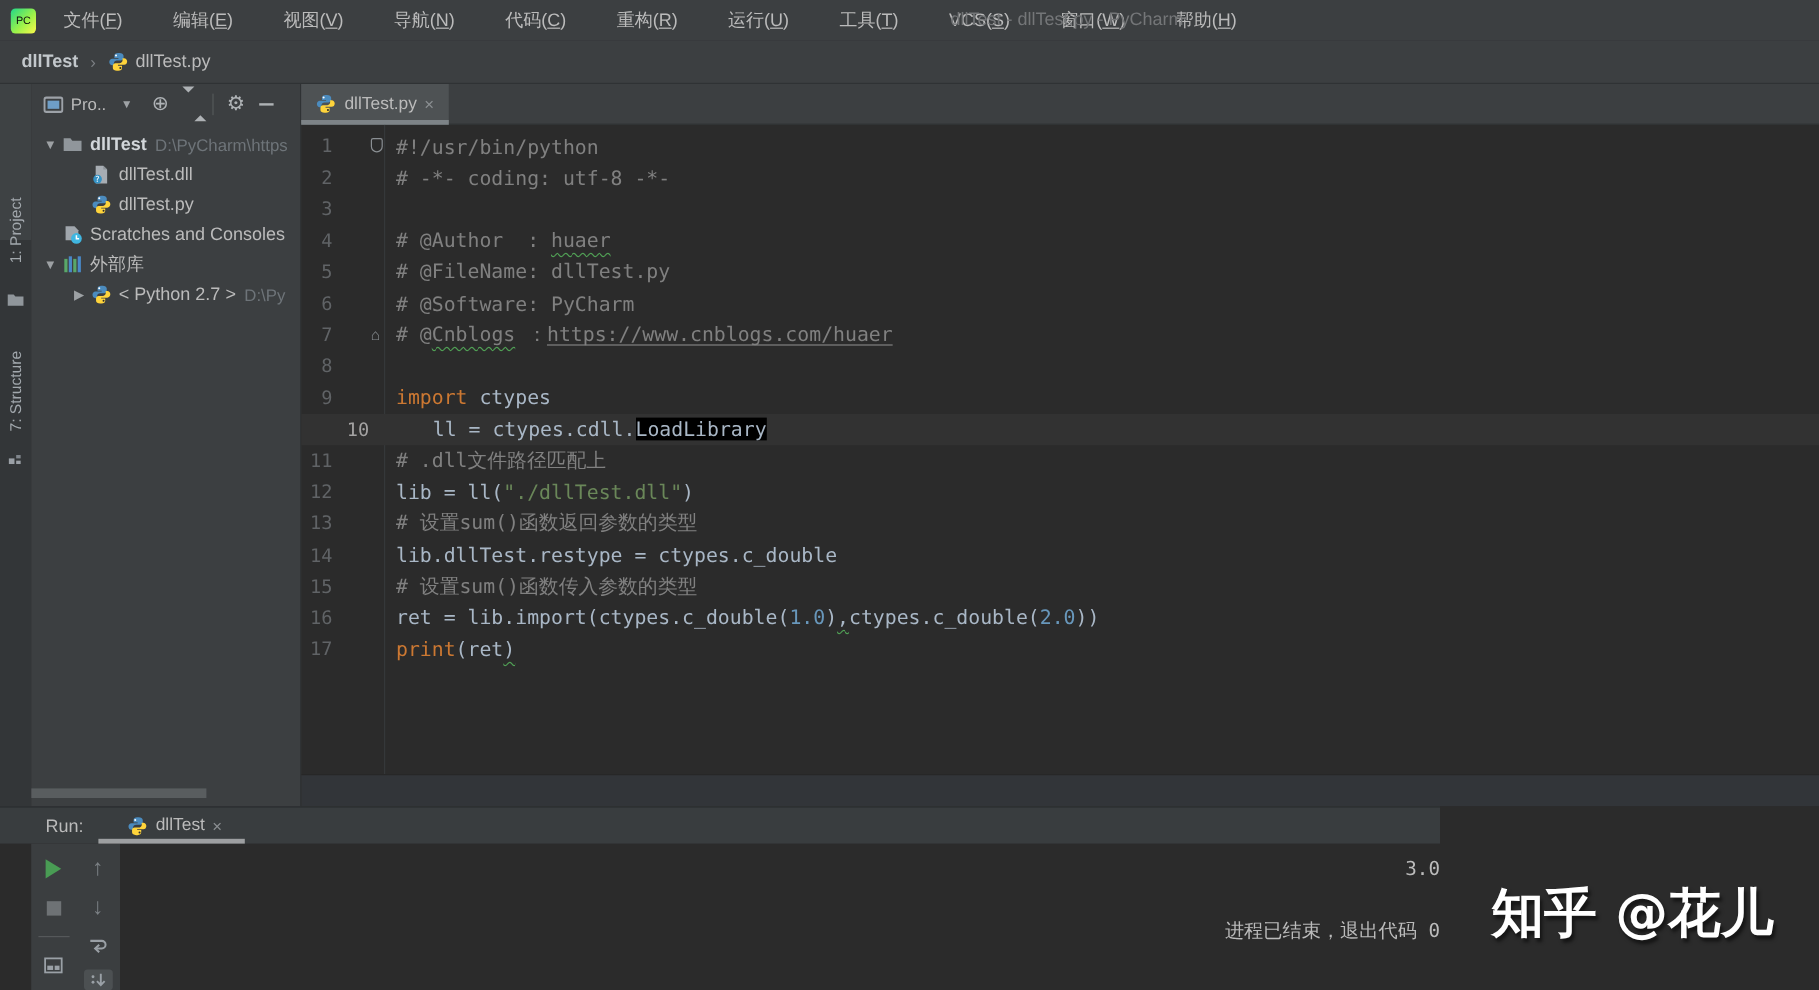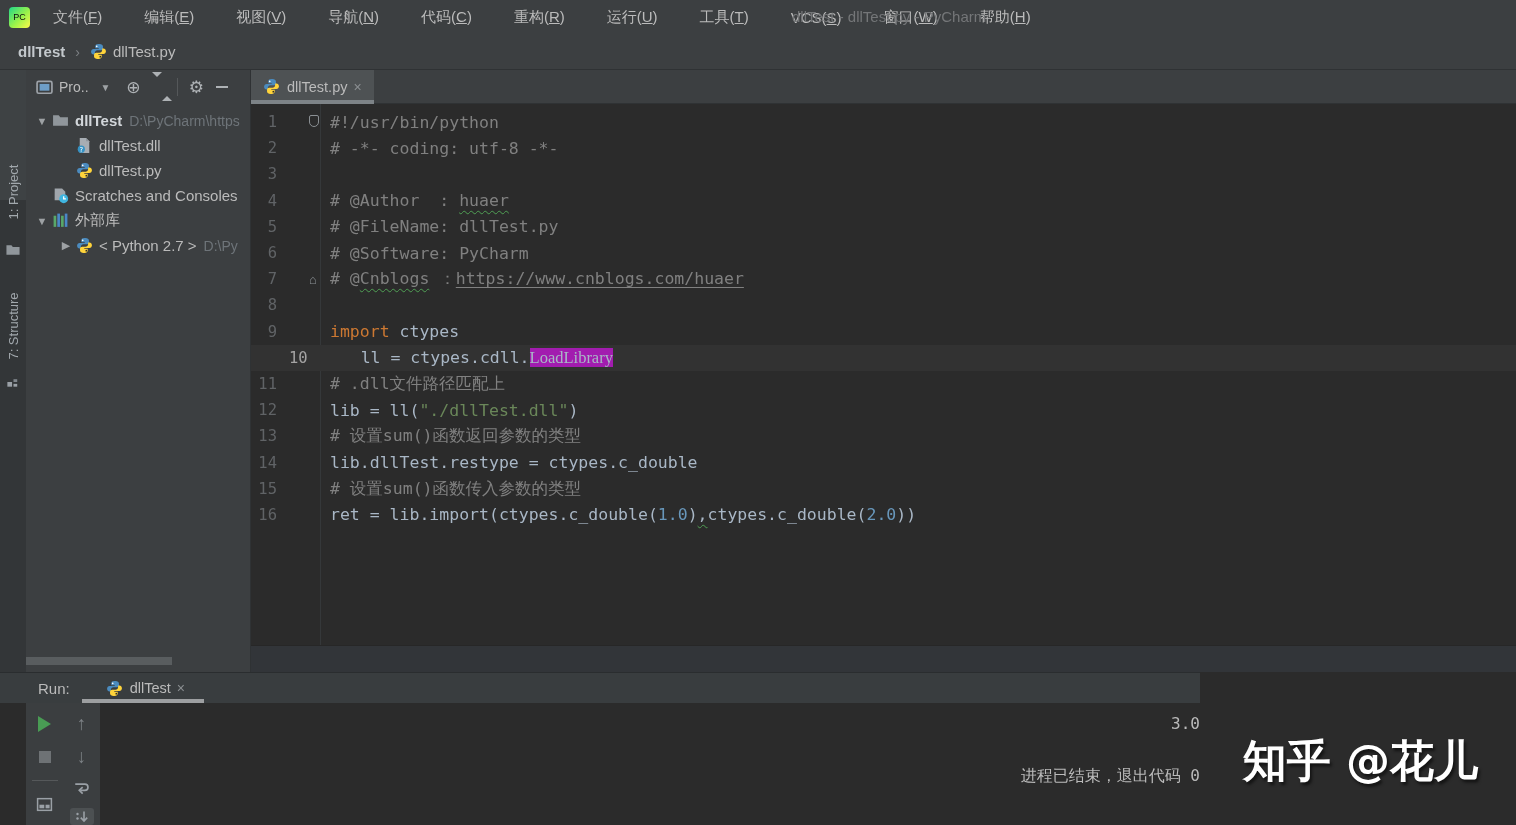--- a/index.html
+++ b/index.html
@@ -85,21 +85,21 @@
                  color:#8a8f93; font-size:13px; line-height:1; }
   .g-shield { width:10px; height:12px; border:1px solid #8a8f93; border-radius:2px 2px 5px 5px; display:inline-block; }
   .seg-plain { color:#a9b7c6; }
   .seg-comment { color:#808080; }
   .seg-keyword { color:#cc7832; }
   .seg-string { color:#6a8759; }
   .seg-number { color:#6897bb; }
   .m-typo { text-decoration:underline; text-decoration-style:wavy; text-decoration-color:#4f9f54;
             text-decoration-thickness:1px; text-underline-offset:4px; }
   .m-link { text-decoration:underline; text-underline-offset:3px; }
-  .m-highlight { background:#a21caf;font-family:Liberation Serif, serif; }
+  .m-highlight { background:#000000; }
 
   
   .runpanel { position:absolute; left:0; top:672px; width:1200px; height:153px;text-align:right; }
   .run-header { height:31px; background:#393d3f; border-top:1px solid #2a2d2f;
                 display:flex; align-items:center; position:relative; }
   .run-label { color:#bbbbbb; font-size:15px; margin-left:38px; }
   .run-tab { display:flex; align-items:center; margin-left:28px; position:relative; height:100%; padding:0 8px; }
   .run-underline { position:absolute; left:-16px; bottom:0; width:122px; height:4px; background:#9d9fa1; }
   .run-body { display:flex; height:122px; }
   .run-stripe { width:26px; flex:0 0 26px; background:#2b2b2b; }
@@ -344,20 +344,24 @@
             <span class="code-text"><span class="seg-plain">lib.dllTest.restype = ctypes.c_double</span></span>
           </div>
           <div class="code-line">
             <span class="ln">15</span>
             <span class="code-text"><span class="seg-comment"># 设置sum()函数传入参数的类型</span></span>
           </div>
           <div class="code-line">
             <span class="ln">16</span>
             <span class="code-text"><span class="seg-plain">ret = lib.import(ctypes.c_double(</span><span class="seg-number">1.0</span><span class="seg-plain">)</span><span class="seg-plain m-typo">,</span><span class="seg-plain">ctypes.c_double(</span><span class="seg-number">2.0</span><span class="seg-plain">))</span></span>
           </div>
+          <div class="code-line">
+            <span class="ln">17</span>
+            <span class="code-text"><span class="seg-keyword">print</span><span class="seg-plain">(ret</span><span class="seg-plain m-typo">)</span></span>
+          </div>
         </div>
       <div class="editor-bottom-strip"></div>
     </div>
   </div>
 </div>
 
 <div class="runpanel">
   <div class="run-header">
     <span class="run-label">Run:</span>
     <div class="run-tab">

